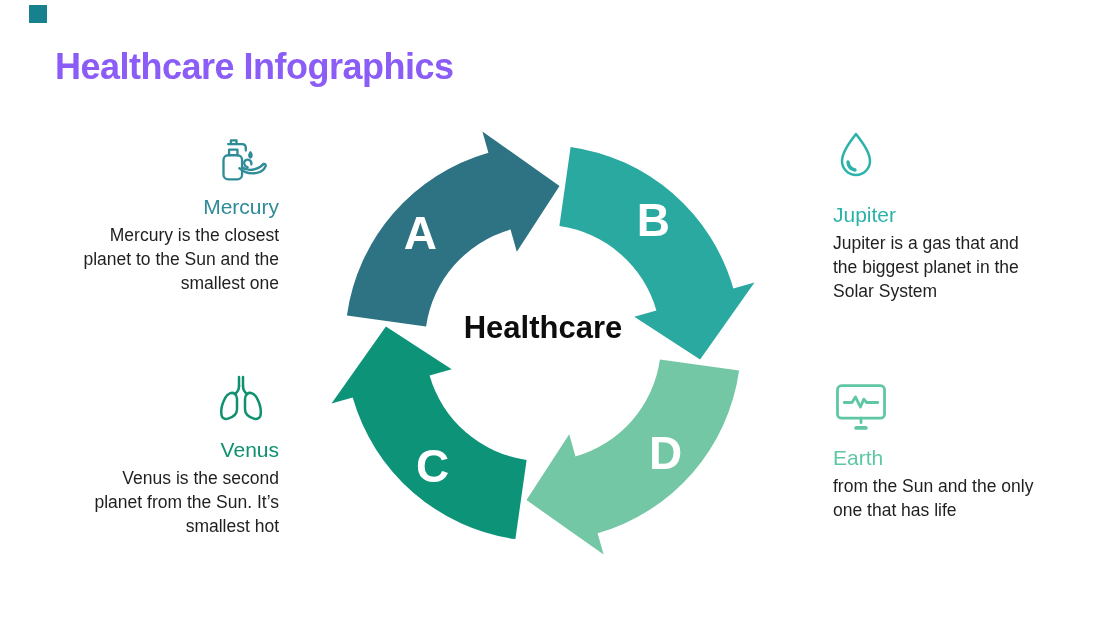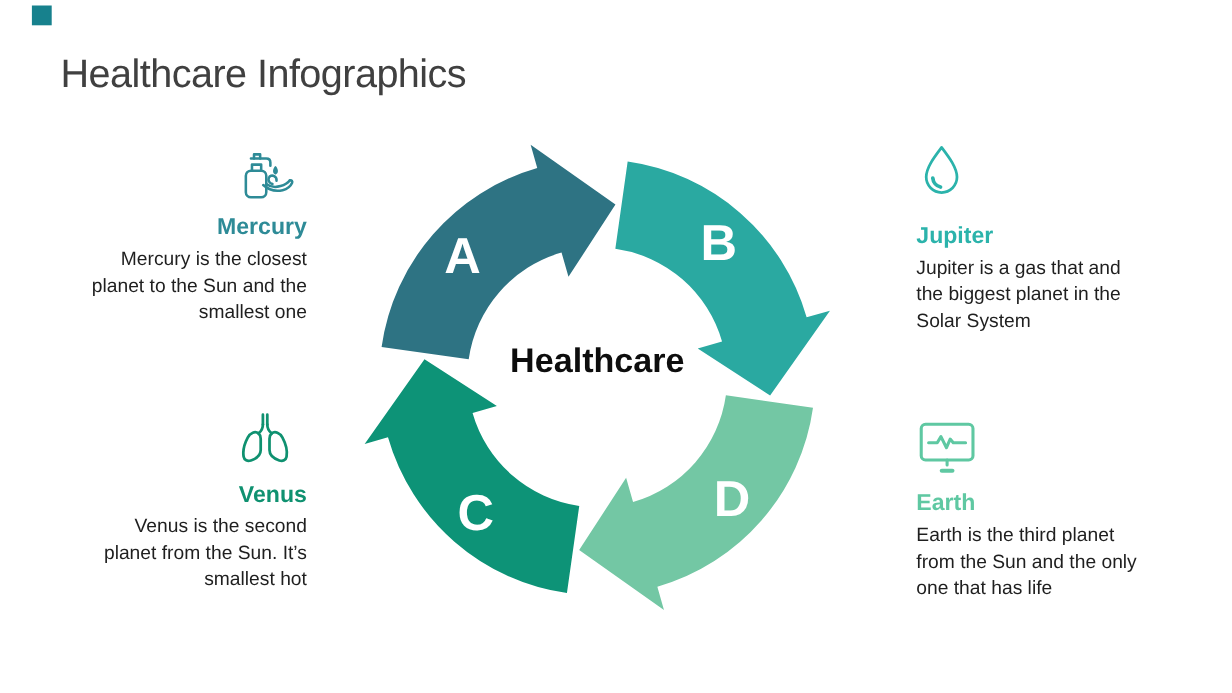--- a/index.html
+++ b/index.html
@@ -3,34 +3,34 @@
 <meta charset="utf-8">
 <style>
   html,body{margin:0;padding:0;background:#fff;}
   .slide{
     position:relative;width:1120px;height:630px;background:#ffffff;overflow:hidden;
     font-family:"Liberation Sans", sans-serif;color:#1d1d1d;
   }
   .corner-square{position:absolute;left:29px;top:5px;width:18px;height:18px;}
   .slide-title{
     position:absolute;left:55px;top:46px;margin:0;
-    font-size:36px;font-weight:400;color:#404040;letter-spacing:-0.5px;
+    font-size:36px;font-weight:700;color:#8b5cf6;letter-spacing:-0.5px;
   }
   
   .sec{position:absolute;display:flex;flex-direction:column;}
   .sec.right{align-items:flex-end;text-align:right;}
   .sec.left{align-items:flex-start;text-align:left;}
   .sec-mercury{left:55px;top:129px;width:224px;}
   .sec-jupiter{left:833px;top:129px;width:244px;}
   .sec-venus{left:55px;top:372px;width:224px;}
   .sec-earth{left:833px;top:380px;width:244px;}
   .sec .icon-wrap{height:58px;display:flex;align-items:flex-start;}
   .sec.right .icon-wrap{margin-right:10px;}
   .sec-venus .icon-wrap{margin-right:2px;}
-  .sec h3{margin:8px 0 4px 0;font-size:21px;font-weight:700;}
+  .sec h3{margin:8px 0 4px 0;font-size:21px;font-weight:400;}
   .sec .body-line{font-size:17.5px;line-height:24px;color:#1f1f1f;}
   .sec svg{display:block;}
   .oicon{fill:none;stroke:currentColor;stroke-width:2.5;stroke-linecap:round;stroke-linejoin:round;}
   
   .diagram{position:absolute;left:313px;top:113px;width:460px;height:460px;}
   .seg-letter{fill:#ffffff;font-family:"Liberation Sans",sans-serif;font-weight:700;font-size:46px;text-anchor:middle;}
   .center-label{
     position:absolute;left:543px;top:328px;transform:translate(-50%,-50%);
     font-size:31px;font-weight:700;color:#0d0d0d;white-space:nowrap;
   }
@@ -96,21 +96,20 @@
   <div class="sec left sec-earth">
     <div class="icon-wrap" style="color: rgb(95, 200, 162);">
       <svg width="56" height="54" viewBox="0 0 50 48" class="oicon">
         <rect x="4" y="5" width="42" height="29" rx="3.5"></rect>
         <path d="M10 20 h7 l3 -5 l4.5 9 l3 -7 l2.5 3 h10"></path>
         <path d="M25 34 v4"></path>
         <rect x="19" y="41" width="12" height="3.4" rx="1.7" style="fill:currentColor;stroke:none"></rect>
       </svg>
     </div>
     <h3 style="color: rgb(95, 200, 162);">Earth</h3>
-    <div class="body-line">Earth is the third planet</div>
     <div class="body-line">from the Sun and the only</div>
     <div class="body-line">one that has life</div>
   </div>
 
   <svg id="cycle-svg" class="diagram" viewBox="0 0 460 460">
       <path d="M 33.9 202.4 A 198 198 0 0 1 175.4 39.7 L 169.4 18.5 L 246.5 72.9 L 203.8 138.7 L 197.5 116.6 A 118 118 0 0 0 113.1 213.6 Z" fill="#2E7383"></path>
       <text x="107.4" y="135.6" class="seg-letter">A</text>
       <path d="M 257.6 33.9 A 198 198 0 0 1 420.3 175.4 L 441.5 169.4 L 387.1 246.5 L 321.3 203.8 L 343.4 197.5 A 118 118 0 0 0 246.4 113.1 Z" fill="#2AA9A1"></path>
       <text x="340.4" y="123.4" class="seg-letter">B</text>
       <path d="M 426.1 257.6 A 198 198 0 0 1 284.6 420.3 L 290.6 441.5 L 213.5 387.1 L 256.2 321.3 L 262.5 343.4 A 118 118 0 0 0 346.9 246.4 Z" fill="#73C7A4"></path>

